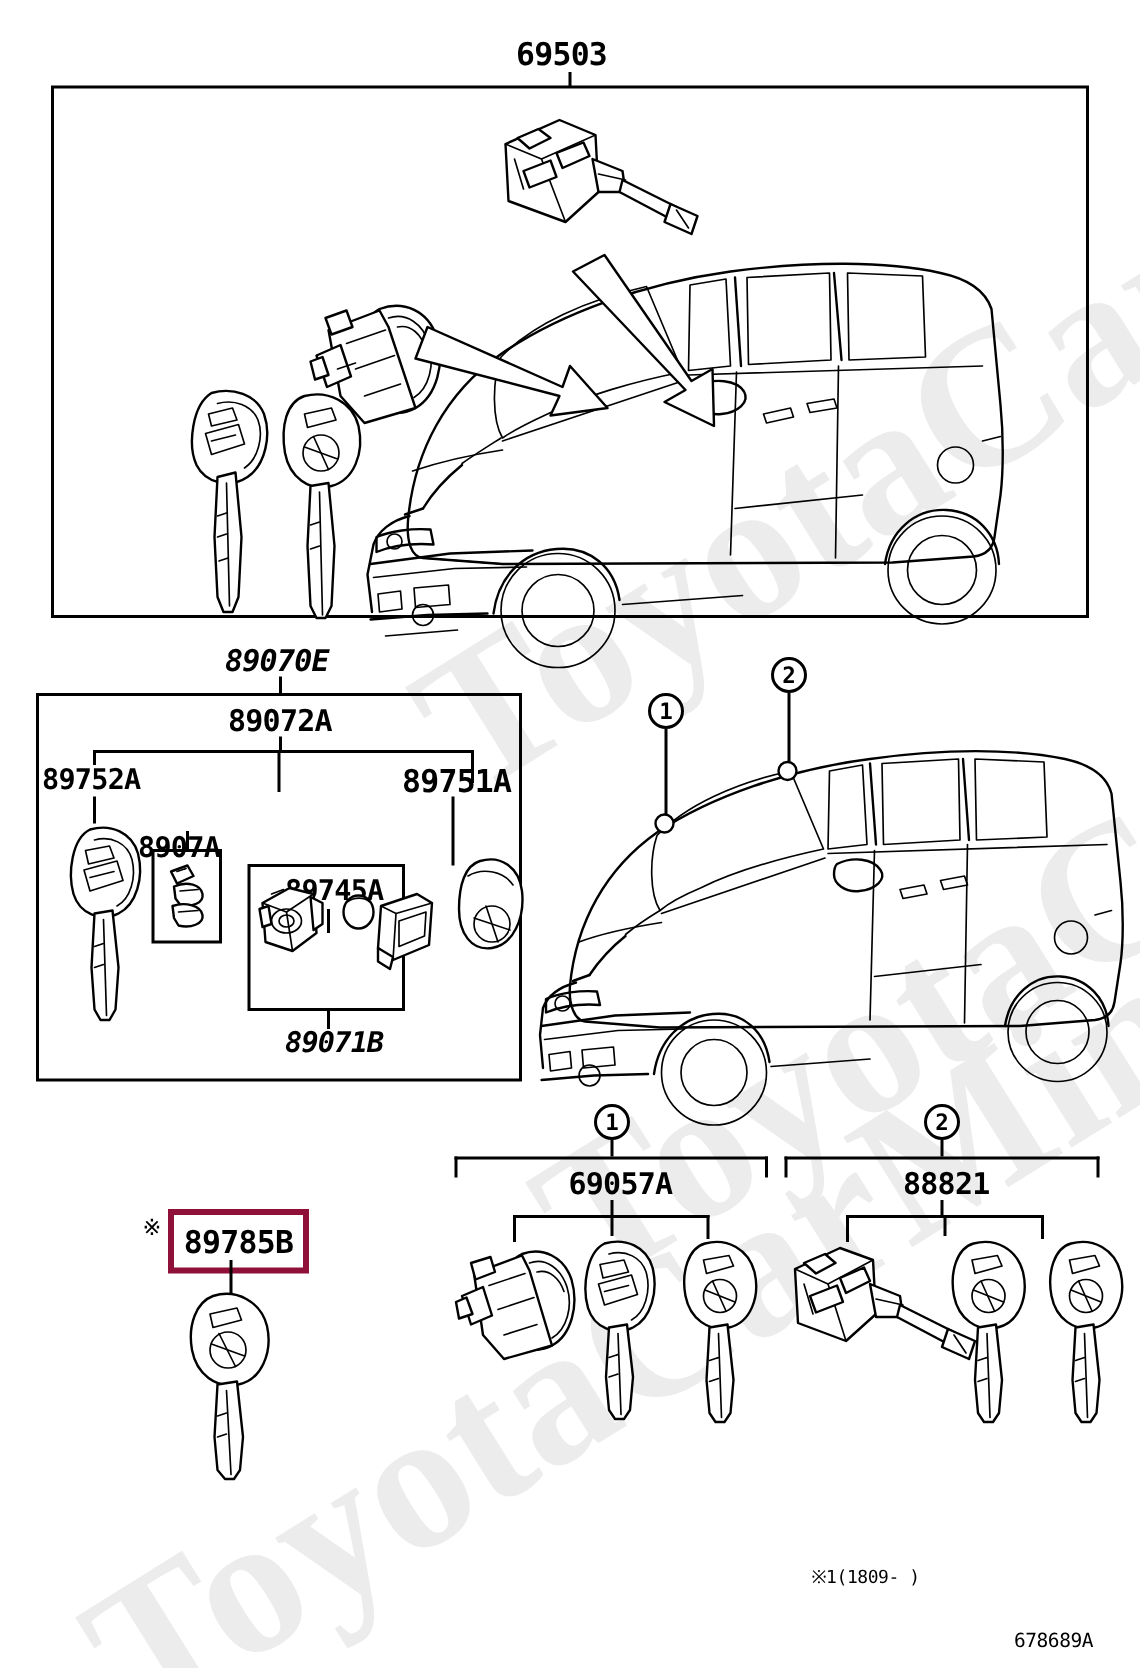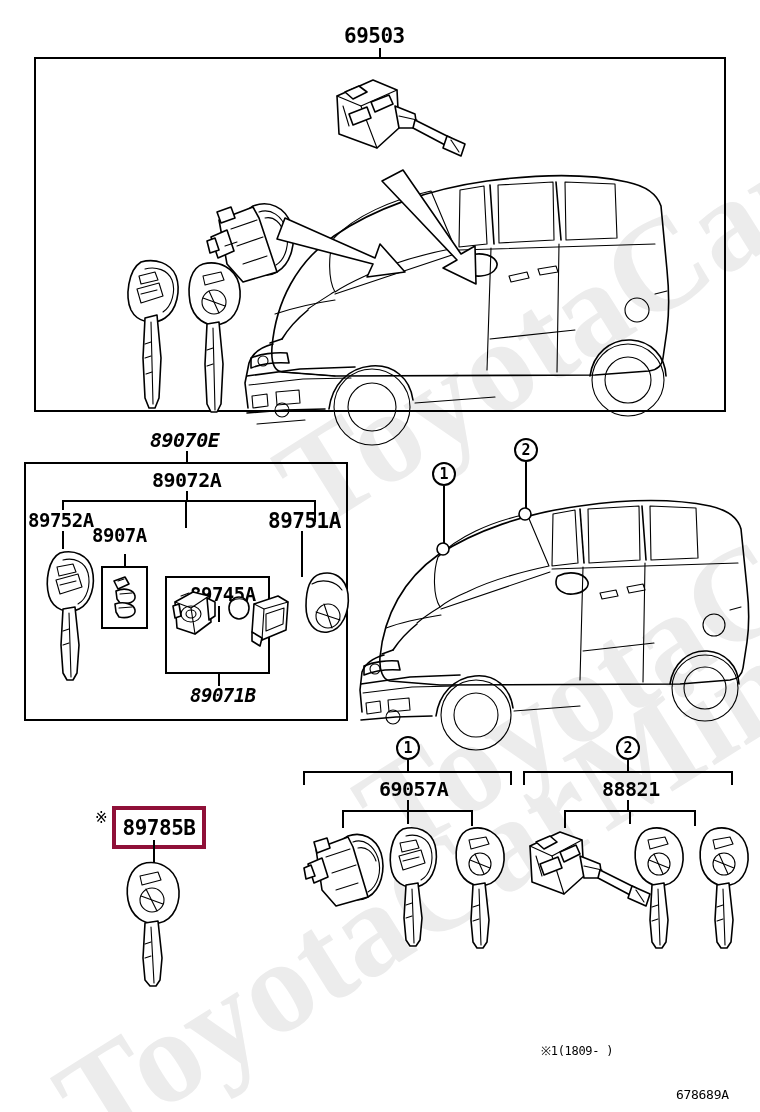--- a/index.html
+++ b/index.html
@@ -200,21 +200,21 @@
   <div class="ln vbar" style="left:186px;top:491px;height:9px;"></div>
 
   <div class="ln hbar" style="left:62px;top:500px;width:254px;"></div>
   <div class="ln vbar" style="left:62px;top:500px;height:10px;"></div>
   <div class="ln vbar" style="left:185px;top:500px;height:28px;"></div>
   <div class="ln vbar" style="left:314px;top:500px;height:22px;"></div>
 
   <div class="lbl" style="left:28px;top:509px;font-size:19px;">89752A</div>
   <div class="ln vbar" style="left:62px;top:531px;height:18px;"></div>
 
-  <div class="lbl" style="left:92px;top:524px;font-size:19px;">8907A</div>
+  <div class="lbl" style="left:92px;top:554px;font-size:19px;">8907A</div>
   <div class="ln vbar" style="left:124px;top:554px;height:12px;"></div>
   <div class="ibox" style="left:101px;top:566px;width:47px;height:63px;"></div>
 
   <div class="lbl" style="left:268px;top:509px;font-size:21px;">89751A</div>
   <div class="ln vbar" style="left:301px;top:531px;height:46px;"></div>
 
   <div class="ibox" style="left:165px;top:576px;width:105px;height:98px;"></div>
   <div class="lbl" style="left:190px;top:583px;font-size:19px;">89745A</div>
   <div class="ln vbar" style="left:218px;top:606px;height:16px;"></div>
   <div class="ln vbar" style="left:218px;top:674px;height:12px;"></div>

